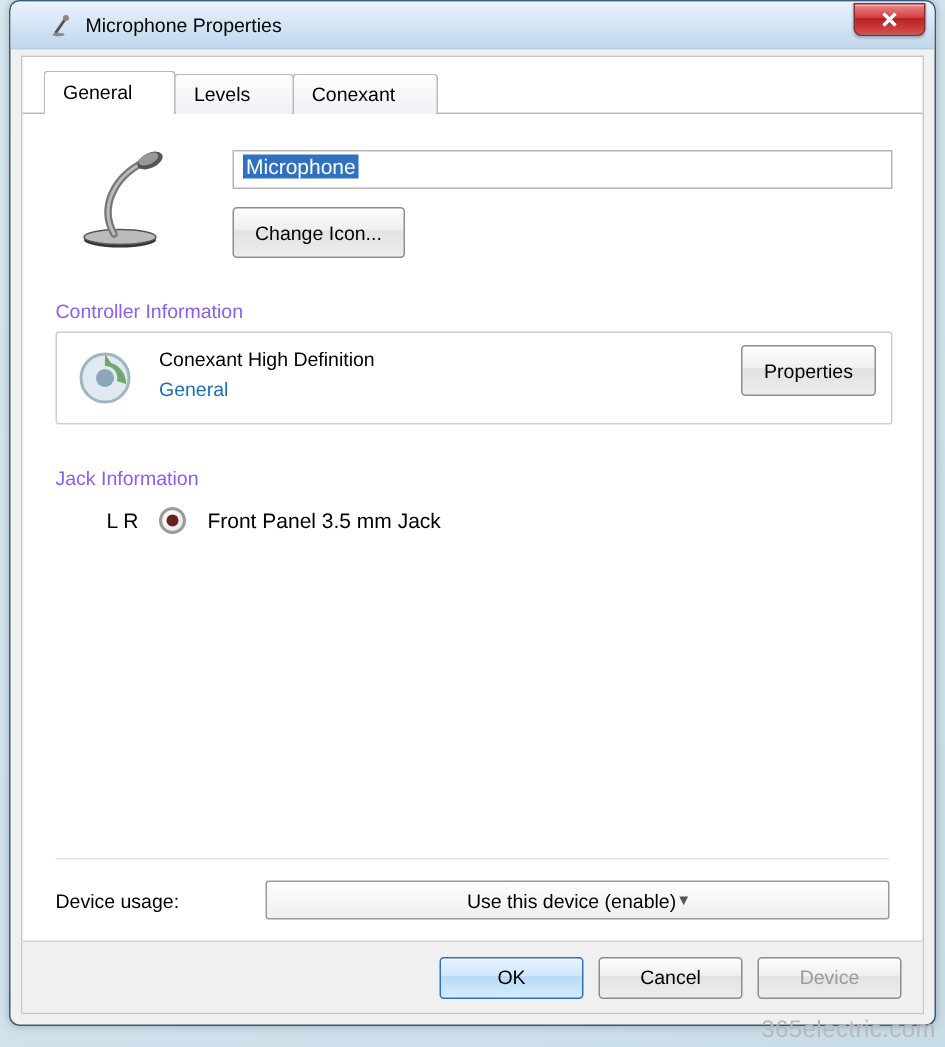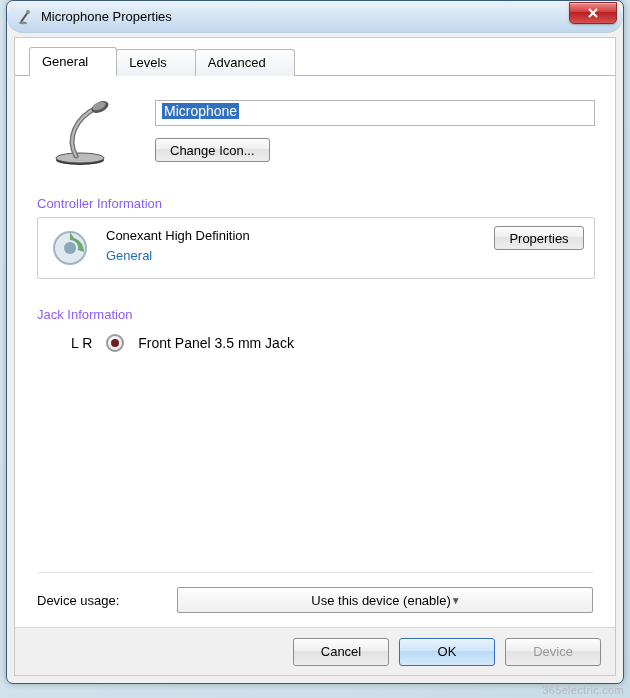--- a/index.html
+++ b/index.html
@@ -18,23 +18,22 @@
     border: 1px solid #3b5a7a;
     border-radius: 7px;
     background: #f0f0f0;
     box-shadow: 0 0 6px rgba(0,0,0,0.25);
     overflow: hidden;
   }
   .titlebar {
     height: 32px;
     background: linear-gradient(180deg, #eaf3fb 0%, #d6e6f5 45%, #c1d7ed 100%);
     display: flex; align-items: center;
-    padding: 0 6px 0 10px;
+    padding: 0 6px 0 26px;
     border-bottom: 1px solid #b7cde0;
-    border-radius: 16px;
   }
   .titlebar .title-icon { width: 18px; height: 18px; margin-right: 6px; display:flex; align-items:center; justify-content:center;}
   .titlebar .title { flex: 1; font-size: 13px; color: #000; }
   .close-btn {
     width: 48px; height: 22px;
     border-radius: 0 0 5px 5px;
     border: 1px solid #8a2a2a;
     background: linear-gradient(180deg, #e98a8a 0%, #d43d3d 45%, #b81f1f 46%, #d65050 100%);
     display: flex; align-items: center; justify-content: center;
     box-shadow: inset 0 1px 0 rgba(255,255,255,0.4), 0 1px 2px rgba(0,0,0,0.25);
@@ -81,21 +80,21 @@
     width: 100%; height: 26px;
     border: 1px solid #b5b5b5;
     padding: 2px 6px;
     font-size: 14px;
   }
   .name-input .sel {
     background: #2f71c0; color:#fff; padding: 0 2px;
   }
   .btn {
     display:inline-flex; align-items:center; justify-content:center;
-    min-width: 90px; height: 24px; padding: 0 14px;
+    min-width: 90px; height: 34px; padding: 0 14px;
     border: 1px solid #8c8c8c;
     border-radius: 3px;
     background: linear-gradient(180deg,#fdfdfd 0%,#efefef 45%,#e2e2e2 46%,#ededed 100%);
     font-size: 13px;
     box-shadow: inset 0 1px 0 rgba(255,255,255,.7);
   }
   .btn.primary {
     border-color:#2f71c0;
     background: linear-gradient(180deg,#eaf4fe 0%,#cfe6fb 45%,#b8d9f7 46%,#d6ebfc 100%);
   }
@@ -132,21 +131,21 @@
   .select .arrow { font-size:10px; color:#555;}
   .action-bar {
     position:absolute; left:0; right:0; bottom:0; height:48px;
     background: #f0f0f0; border-top:1px solid #d7d7d7;
     display:flex; align-items:center; justify-content:flex-end;
     gap: 10px; padding-right: 14px;
   }
   .action-bar .btn { min-width: 96px; height: 28px;}
   .watermark {
     position:absolute; right:6px; bottom:2px;
-    font-size:11px; color:#b8b8b8; letter-spacing:.3px;
+    font-size:16px; color:#b8b8b8; letter-spacing:.3px;
   }
   .underline-first::first-letter { text-decoration: underline; }
 </style>
 </head>
 <body>
 
 <div class="window">
 
   <div class="titlebar">
     <span class="title-icon">
@@ -163,21 +162,21 @@
           <line x1="10" y1="1" x2="2" y2="9"></line>
       </svg>
     </div>
   </div>
 
   <div class="client">
 
     <div class="tabstrip">
       <div class="tab active">General</div>
       <div class="tab">Levels</div>
-      <div class="tab">Advanced</div>
+      <div class="tab">Conexant</div>
     </div>
 
     <div class="tabbody">
 
       <div class="device-row">
         <div class="mic-icon">
           <svg width="78" height="66" viewBox="0 0 78 66">
             <ellipse cx="34" cy="60" rx="24" ry="5" fill="#333"></ellipse>
             <ellipse cx="34" cy="58" rx="24" ry="5" fill="#bbb" stroke="#555" stroke-width="1"></ellipse>
             <path d="M30 56 C 20 38, 30 18, 50 8" stroke="#777" stroke-width="5" fill="none" stroke-linecap="round"></path>
@@ -227,21 +226,21 @@
 
     <div class="usage-row">
       <span style="min-width:120px;">Device usage:</span>
       <div class="select">
         <span>Use this device (enable)</span>
         <span class="arrow">▼</span>
       </div>
     </div>
 
     <div class="action-bar">
+      <div class="btn primary">OK</div>
       <div class="btn">Cancel</div>
-      <div class="btn primary">OK</div>
       <div class="btn disabled underline-first">Device</div>
     </div>
 
   </div>
 </div>
 
 <div class="watermark">365electric.com</div>
 
 </body></html>

